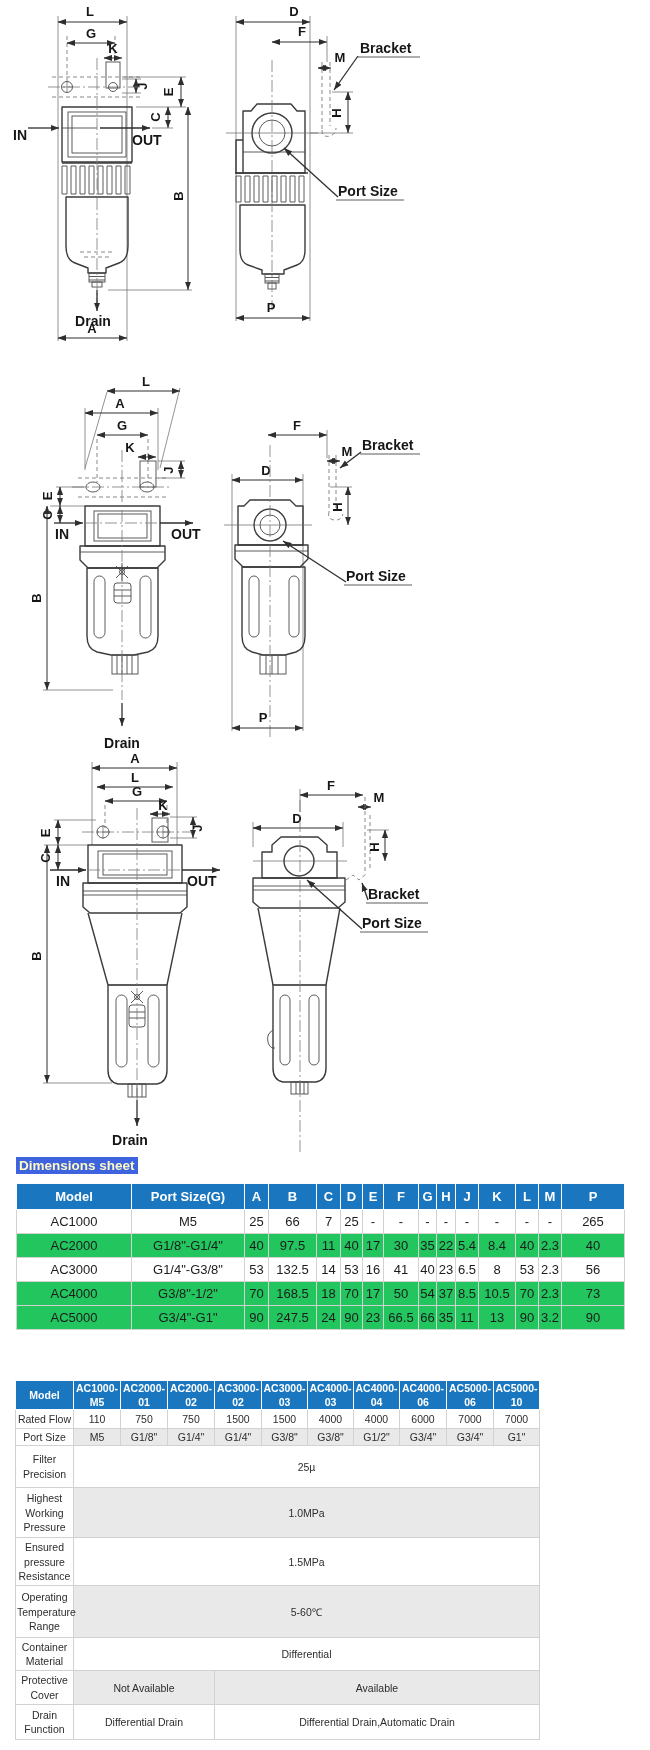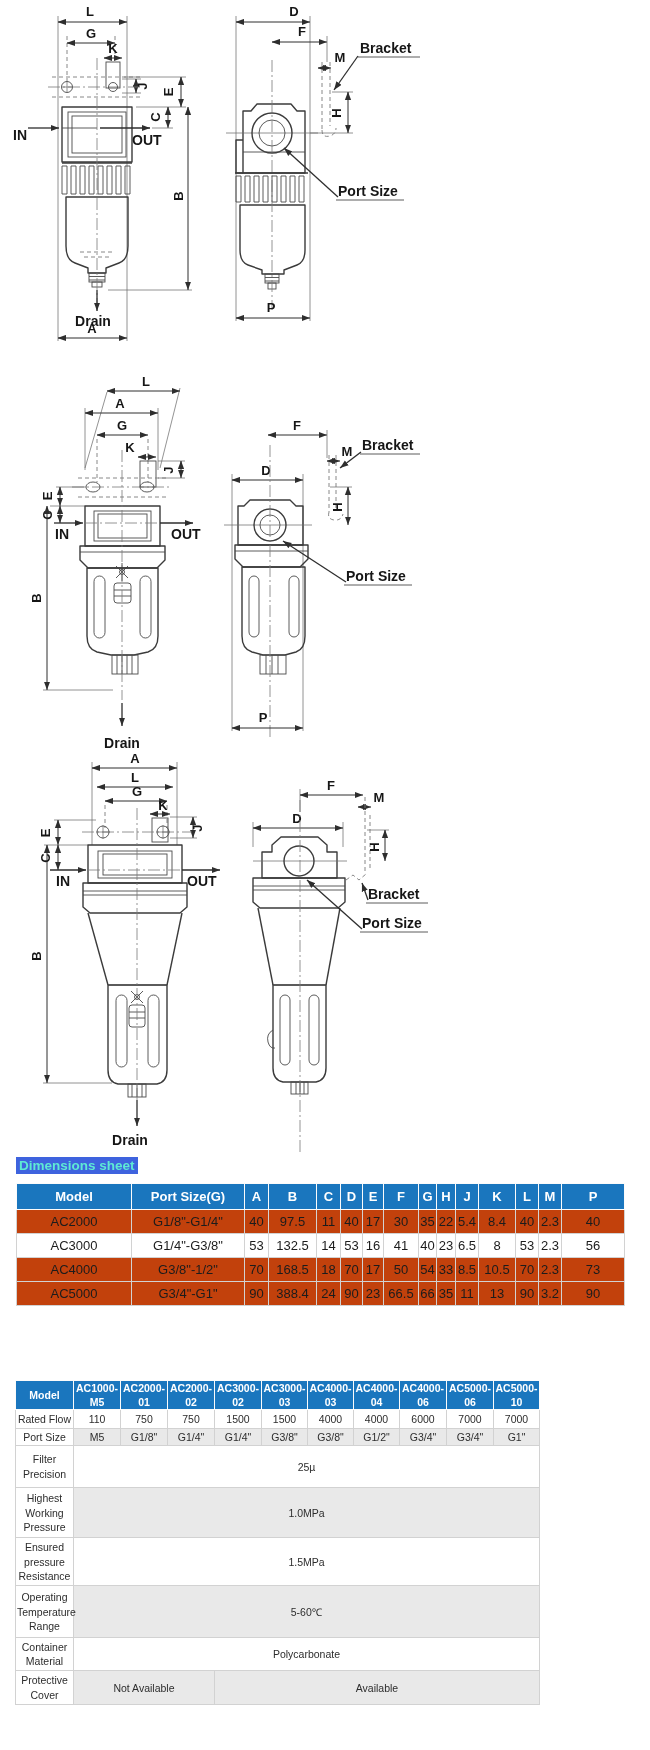--- a/index.html
+++ b/index.html
@@ -10,26 +10,26 @@
   .o2 {fill:none;stroke:#4a4a4a;stroke-width:0.9;}
   .d  {stroke:#2e2e2e;stroke-width:1;fill:none;}
   .e  {stroke:#6f6f6f;stroke-width:0.75;fill:none;}
   .a  {fill:none;stroke:#2e2e2e;stroke-width:1.3;}
   .cl {stroke:#7a7a7a;stroke-width:0.8;stroke-dasharray:12 3 2 3;fill:none;}
   .dsh{stroke:#7a7a7a;stroke-width:0.9;stroke-dasharray:4 3;fill:none;}
   .t  {font:bold 13px "Liberation Sans",sans-serif;fill:#161616;text-anchor:middle;}
   .tb {font:bold 14px "Liberation Sans",sans-serif;fill:#161616;}
   .tm {text-anchor:middle;}
   
-  #sheetTitle{position:absolute;top:1157px;left:16px;background:#3e63de;color:#5eead4;font:bold 13.5px "Liberation Sans",sans-serif;padding:1px 3px;}
+  #sheetTitle{position:absolute;top:1157px;left:16px;background:#3e63de;color:#fef9c3;font:bold 13.5px "Liberation Sans",sans-serif;padding:1px 3px;}
   
   #t1{position:absolute;top:1183px;left:16px;width:608px;border-collapse:collapse;font:13px "Liberation Sans",sans-serif;color:#1c1c1c;text-align:center;table-layout:fixed;}
   #t1 th{background:#1a76be;color:#fff;font-weight:bold;border:1px solid #fbfbfb;height:25px;font-size:13px;padding:0;}
   #t1 td{border:1px solid #d2d2d2;height:23px;padding:0;overflow:hidden;}
-  #t1 tr.alt td{background:#c2410c;}
+  #t1 tr.alt td{background:#22c55e;}
   
   #t2{position:absolute;top:1380px;left:15px;width:524px;border-collapse:collapse;font:10.5px "Liberation Sans",sans-serif;color:#2d2d2d;text-align:center;table-layout:fixed;}
   #t2 th{background:#1a76be;color:#fff;font-weight:bold;border:1px solid #fbfbfb;font-size:10.5px;padding:0;line-height:1.35;}
   #t2 td{border:1px solid #d2d2d2;padding:0 1px;line-height:1.4;}
   #t2 td.g{background:#e9e9e9;}
   #t2 td.rl{background:#fff;}
 </style>
 </head>
 <body>
 
@@ -387,20 +387,37 @@
     <th>E</th>
     <th>F</th>
     <th>G</th>
     <th>H</th>
     <th>J</th>
     <th>K</th>
     <th>L</th>
     <th>M</th>
     <th>P</th>
   </tr>
+  <tr>
+    <td>AC1000</td>
+          <td>M5</td>
+          <td>25</td>
+          <td>66</td>
+          <td>7</td>
+          <td>25</td>
+          <td>-</td>
+          <td>-</td>
+          <td>-</td>
+          <td>-</td>
+          <td>-</td>
+          <td>-</td>
+          <td>-</td>
+          <td>-</td>
+          <td>265</td>
+  </tr>
   <tr class="alt">
     <td>AC2000</td>
           <td>G1/8"-G1/4"</td>
           <td>40</td>
           <td>97.5</td>
           <td>11</td>
           <td>40</td>
           <td>17</td>
           <td>30</td>
           <td>35</td>
@@ -431,32 +448,32 @@
   <tr class="alt">
     <td>AC4000</td>
           <td>G3/8"-1/2"</td>
           <td>70</td>
           <td>168.5</td>
           <td>18</td>
           <td>70</td>
           <td>17</td>
           <td>50</td>
           <td>54</td>
-          <td>33</td>
+          <td>37</td>
           <td>8.5</td>
           <td>10.5</td>
           <td>70</td>
           <td>2.3</td>
           <td>73</td>
   </tr>
   <tr class="alt">
     <td>AC5000</td>
           <td>G3/4"-G1"</td>
           <td>90</td>
-          <td>388.4</td>
+          <td>247.5</td>
           <td>24</td>
           <td>90</td>
           <td>23</td>
           <td>66.5</td>
           <td>66</td>
           <td>35</td>
           <td>11</td>
           <td>13</td>
           <td>90</td>
           <td>3.2</td>
@@ -560,23 +577,28 @@
   <tr style="height:48px">
     <td class="rl">Ensured pressure Resistance</td>
     <td colspan="10">1.5MPa</td>
   </tr>
   <tr style="height:52px">
     <td class="rl">Operating Temperature Range</td>
     <td colspan="10" class="g">5-60℃</td>
   </tr>
   <tr style="height:33px">
     <td class="rl">Container Material</td>
-    <td colspan="10">Polycarbonate</td>
+    <td colspan="10">Differential</td>
   </tr>
   <tr style="height:34px">
     <td class="rl">Protective Cover</td>
     <td colspan="3" class="g">Not Available</td>
     <td colspan="7" class="g">Available</td>
   </tr>
+  <tr style="height:35px">
+    <td class="rl">Drain Function</td>
+    <td colspan="3">Differential Drain</td>
+    <td colspan="7">Differential Drain,Automatic Drain</td>
+  </tr>
 </tbody>
     </table>
 
 </div>
 
 </body></html>

